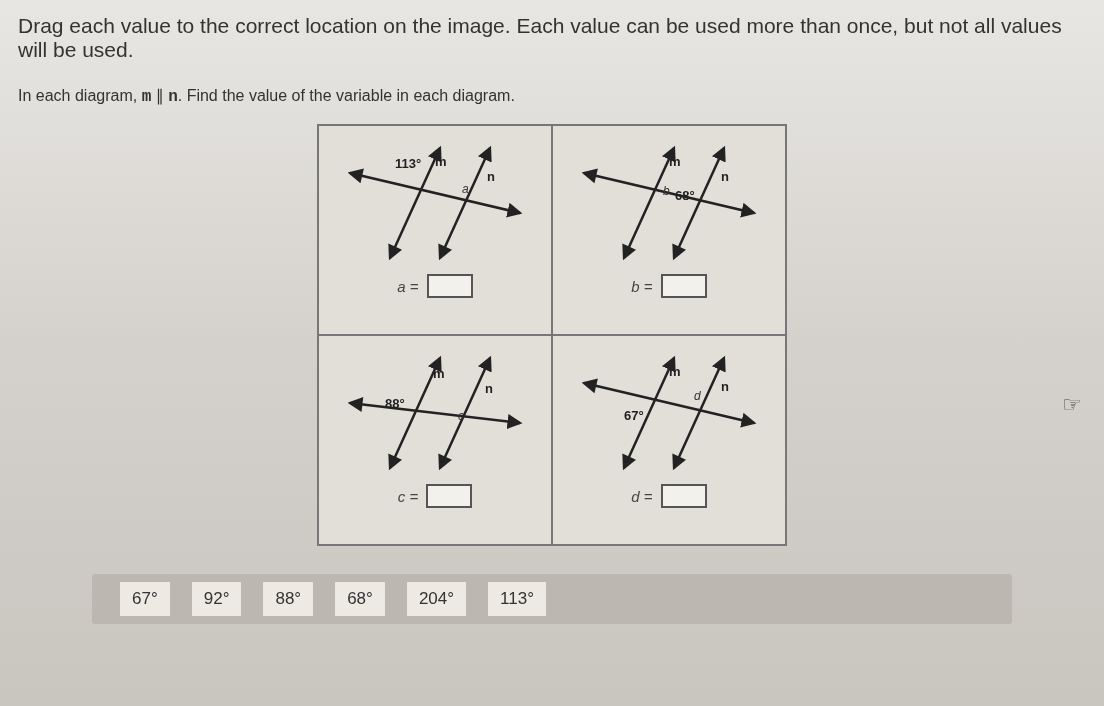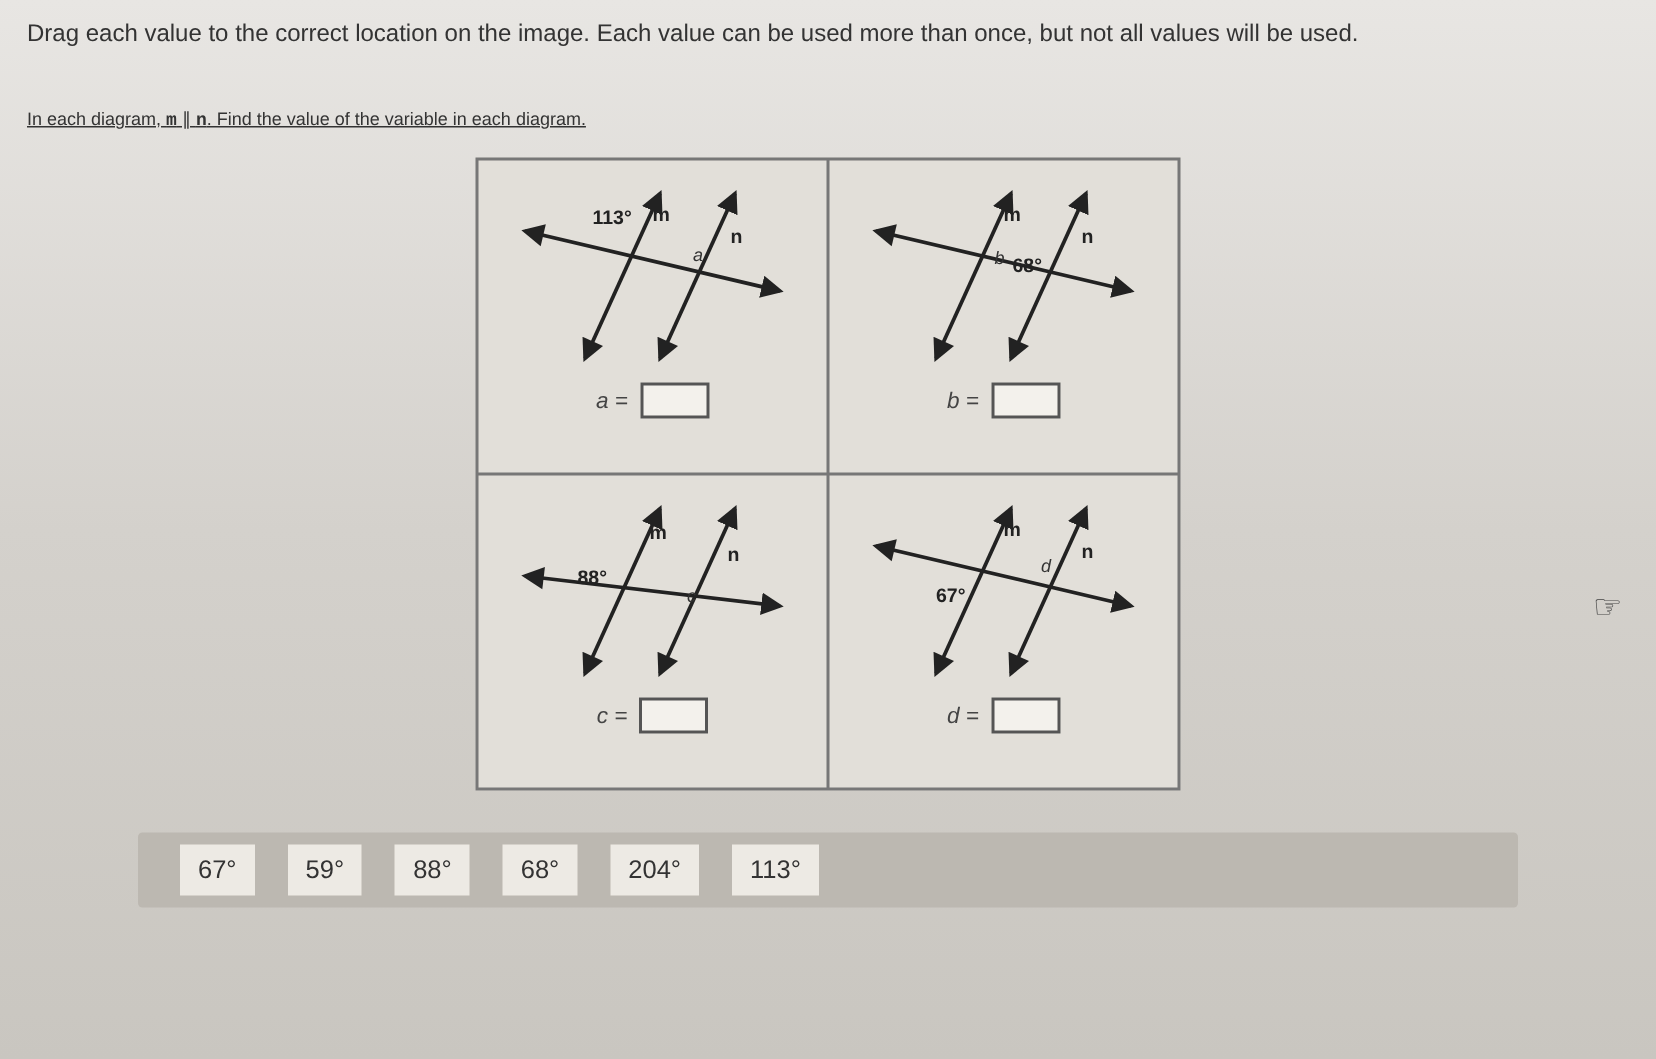--- a/index.html
+++ b/index.html
@@ -6,22 +6,22 @@
   body {
     font-family: Arial, Helvetica, sans-serif;
     background: linear-gradient(180deg, #e8e6e3 0%, #d4d1cc 50%, #c9c6c0 100%);
     width: 1104px;
     height: 706px;
     overflow: hidden;
     position: relative;
     padding: 14px 18px;
     color: #3a3a3a;
   }
-  .instruction1 { font-size: 16px; color: #333; margin-bottom: 40px; }
-  .instruction2 { font-size: 12px; color: #333; margin-bottom: 18px; text-decoration: underline; }
+  .instruction1 { font-size: 21px; color: #333; margin-bottom: 24px; }
+  .instruction2 { font-size: 16px; color: #333; margin-bottom: 18px; }
   .mono { font-family: "Courier New", monospace; font-weight: bold; }
   .grid-wrap {
     width: 470px;
     margin: 0 auto 28px auto;
     border: 1px solid #777;
     display: grid;
     grid-template-columns: 1fr 1fr;
     grid-template-rows: 1fr 1fr;
     background: #e2dfd9;
   }
@@ -162,20 +162,20 @@
     <div class="answer-row">
       <span>d =</span>
       <span class="drop-target"></span>
     </div>
   </div>
 
 </div>
 
 <div class="value-bank">
   <span class="chip">67°</span>
-  <span class="chip">59°</span>
+  <span class="chip">92°</span>
   <span class="chip">88°</span>
   <span class="chip">68°</span>
   <span class="chip">204°</span>
   <span class="chip">113°</span>
 </div>
 
 <div class="cursor-icon">☜</div>
 
 </body></html>

